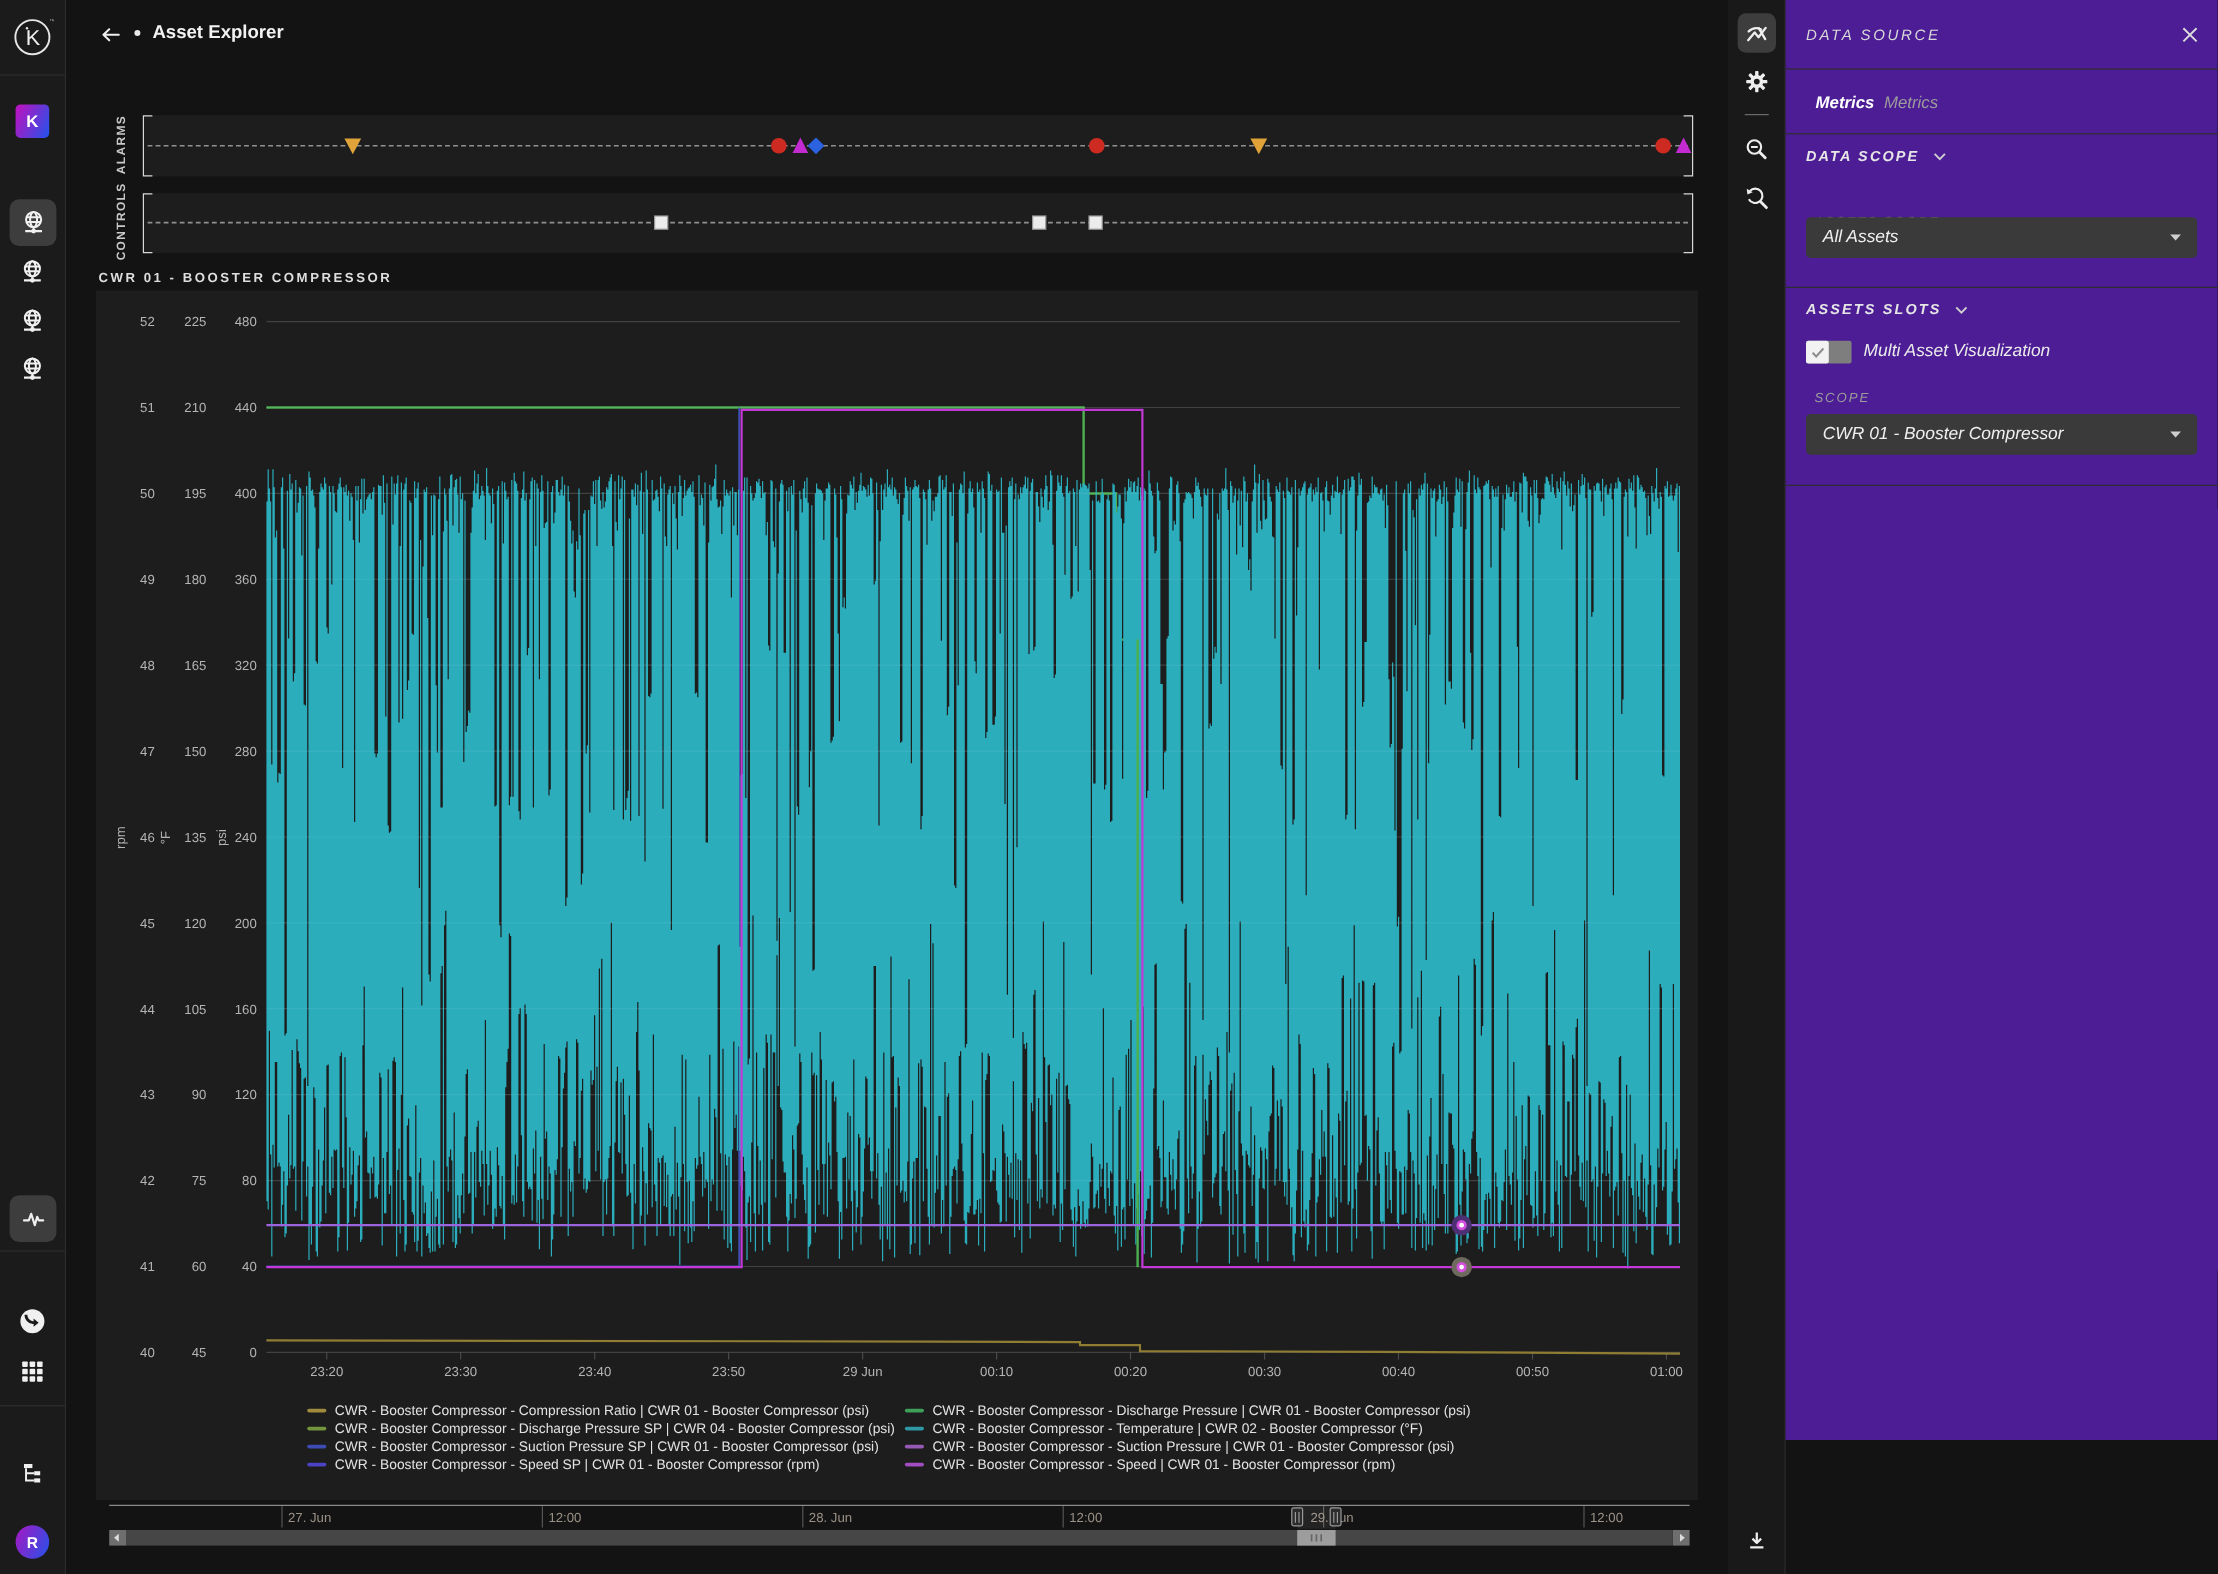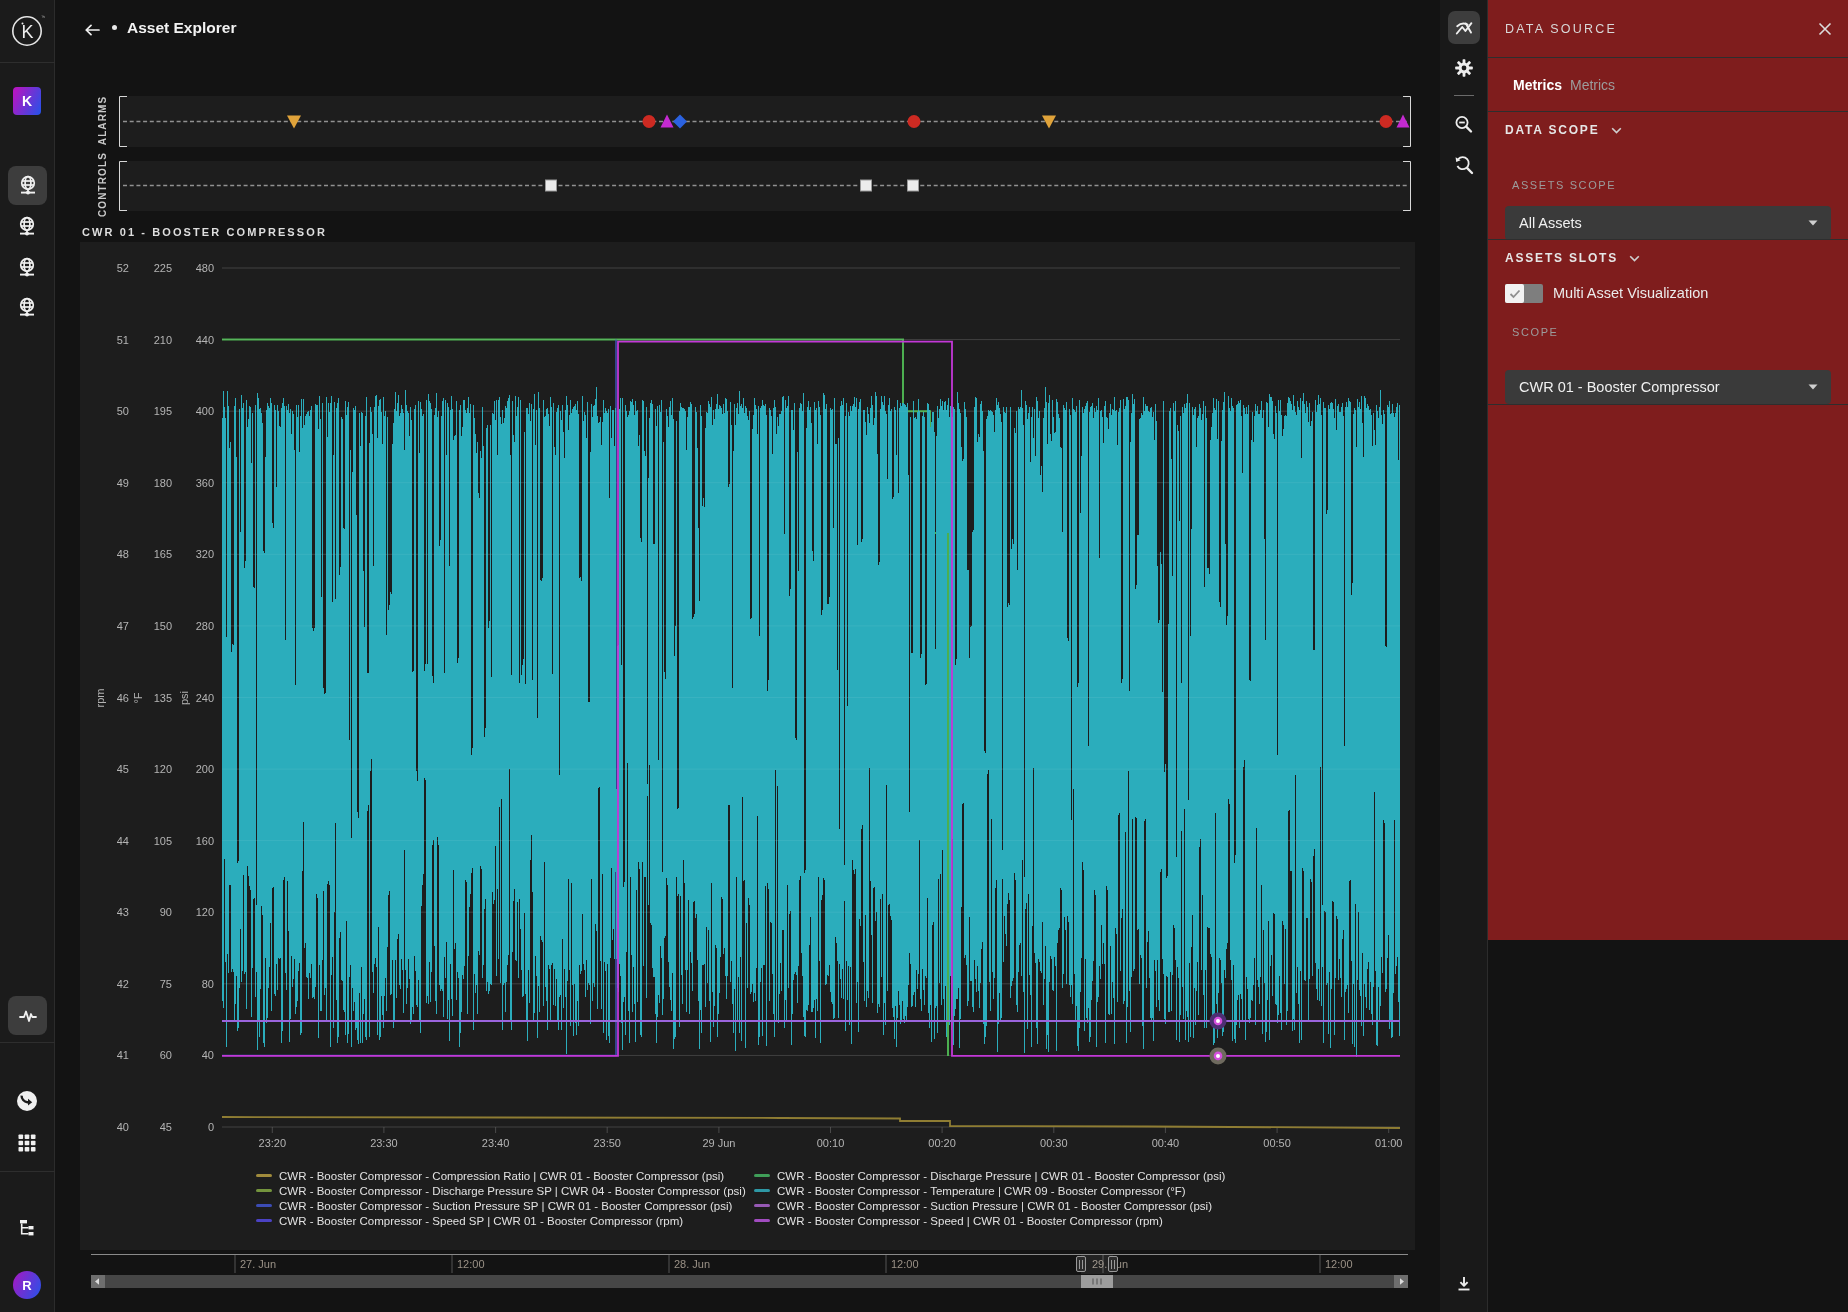--- a/index.html
+++ b/index.html
@@ -8,25 +8,25 @@
 #sidebar { position:absolute; left:0; top:0; width:55px; height:1312px; background:#1b1b1b; border-right:1px solid #2c2c2c; }
 .sdiv { position:absolute; left:0; width:55px; border-top:1px solid #2e2e2e; }
 .icbox { position:absolute; display:flex; align-items:center; justify-content:center; }
 .selbox { background:#3d3d3d; border-radius:8px; }
 .vlabel { position:absolute; transform:rotate(-90deg); transform-origin:center;
   font-size:10px; letter-spacing:1.1px; color:#c8c8c8; font-weight:600; }
 #chartbox { position:absolute; left:80px; top:242px; width:1335px; height:1008px; background:#1d1d1d; }
 .lgcol { position:absolute; top:0; }
 .lgrow { display:flex; align-items:center; height:15px; font-size:11.5px; color:#e2e2e2; white-space:nowrap; }
 .lgmark { display:inline-block; width:16px; height:3px; border-radius:2px; margin-right:7px; }
-#panel { position:absolute; left:1488px; top:0; width:360px; height:940px; background:#7f1d1d; }
+#panel { position:absolute; left:1488px; top:0; width:360px; height:1200px; background:#4c1d95;font-style:italic; }
 #toolbar { position:absolute; left:1440px; top:0; width:48px; height:1312px; background:#191919; border-right:1px solid #2c2c2c; }
 .pdiv { position:absolute; left:0; width:360px; border-top:1px solid #2e2e2e; }
 .ddown { position:absolute; left:17px; width:326px; height:34px; background:#3a3a3a; border-radius:4px;
-  display:flex; align-items:center; padding:15px 14px; font-size:14.5px; color:#f0f0f0;margin-top:25px; }
+  display:flex; align-items:center; padding:15px 14px; font-size:14.5px; color:#f0f0f0; }
 .ddown svg { position:absolute; right:13px; top:14px; }
 .slabel { position:absolute; left:24px; font-size:11px; letter-spacing:1.6px; color:#9c9c9c; }
 .shead { position:absolute; left:17px; font-size:12px; font-weight:700; letter-spacing:1.8px; color:#e6e6e6; }
 .shead svg { margin-left:6px; }
 </style></head>
 <body>
 
 <div id="sidebar">
   <div class="icbox" style="left:11px;top:14px;width:34px;height:34px;">
     <svg width="34" height="38" viewBox="0 0 34 38">
@@ -289,21 +289,21 @@
         <span>CWR - Booster Compressor - Speed SP | CWR 01 - Booster Compressor (rpm)</span>
       </div>
     </div>
     <div class="lgcol" style="left:754px">
       <div class="lgrow">
         <span class="lgmark" style="background:#3f9e58"></span>
         <span>CWR - Booster Compressor - Discharge Pressure | CWR 01 - Booster Compressor (psi)</span>
       </div>
       <div class="lgrow">
         <span class="lgmark" style="background:#2e98a5"></span>
-        <span>CWR - Booster Compressor - Temperature | CWR 09 - Booster Compressor (°F)</span>
+        <span>CWR - Booster Compressor - Temperature | CWR 02 - Booster Compressor (°F)</span>
       </div>
       <div class="lgrow">
         <span class="lgmark" style="background:#9659b4"></span>
         <span>CWR - Booster Compressor - Suction Pressure | CWR 01 - Booster Compressor (psi)</span>
       </div>
       <div class="lgrow">
         <span class="lgmark" style="background:#a14cc0"></span>
         <span>CWR - Booster Compressor - Speed | CWR 01 - Booster Compressor (rpm)</span>
       </div>
     </div>

